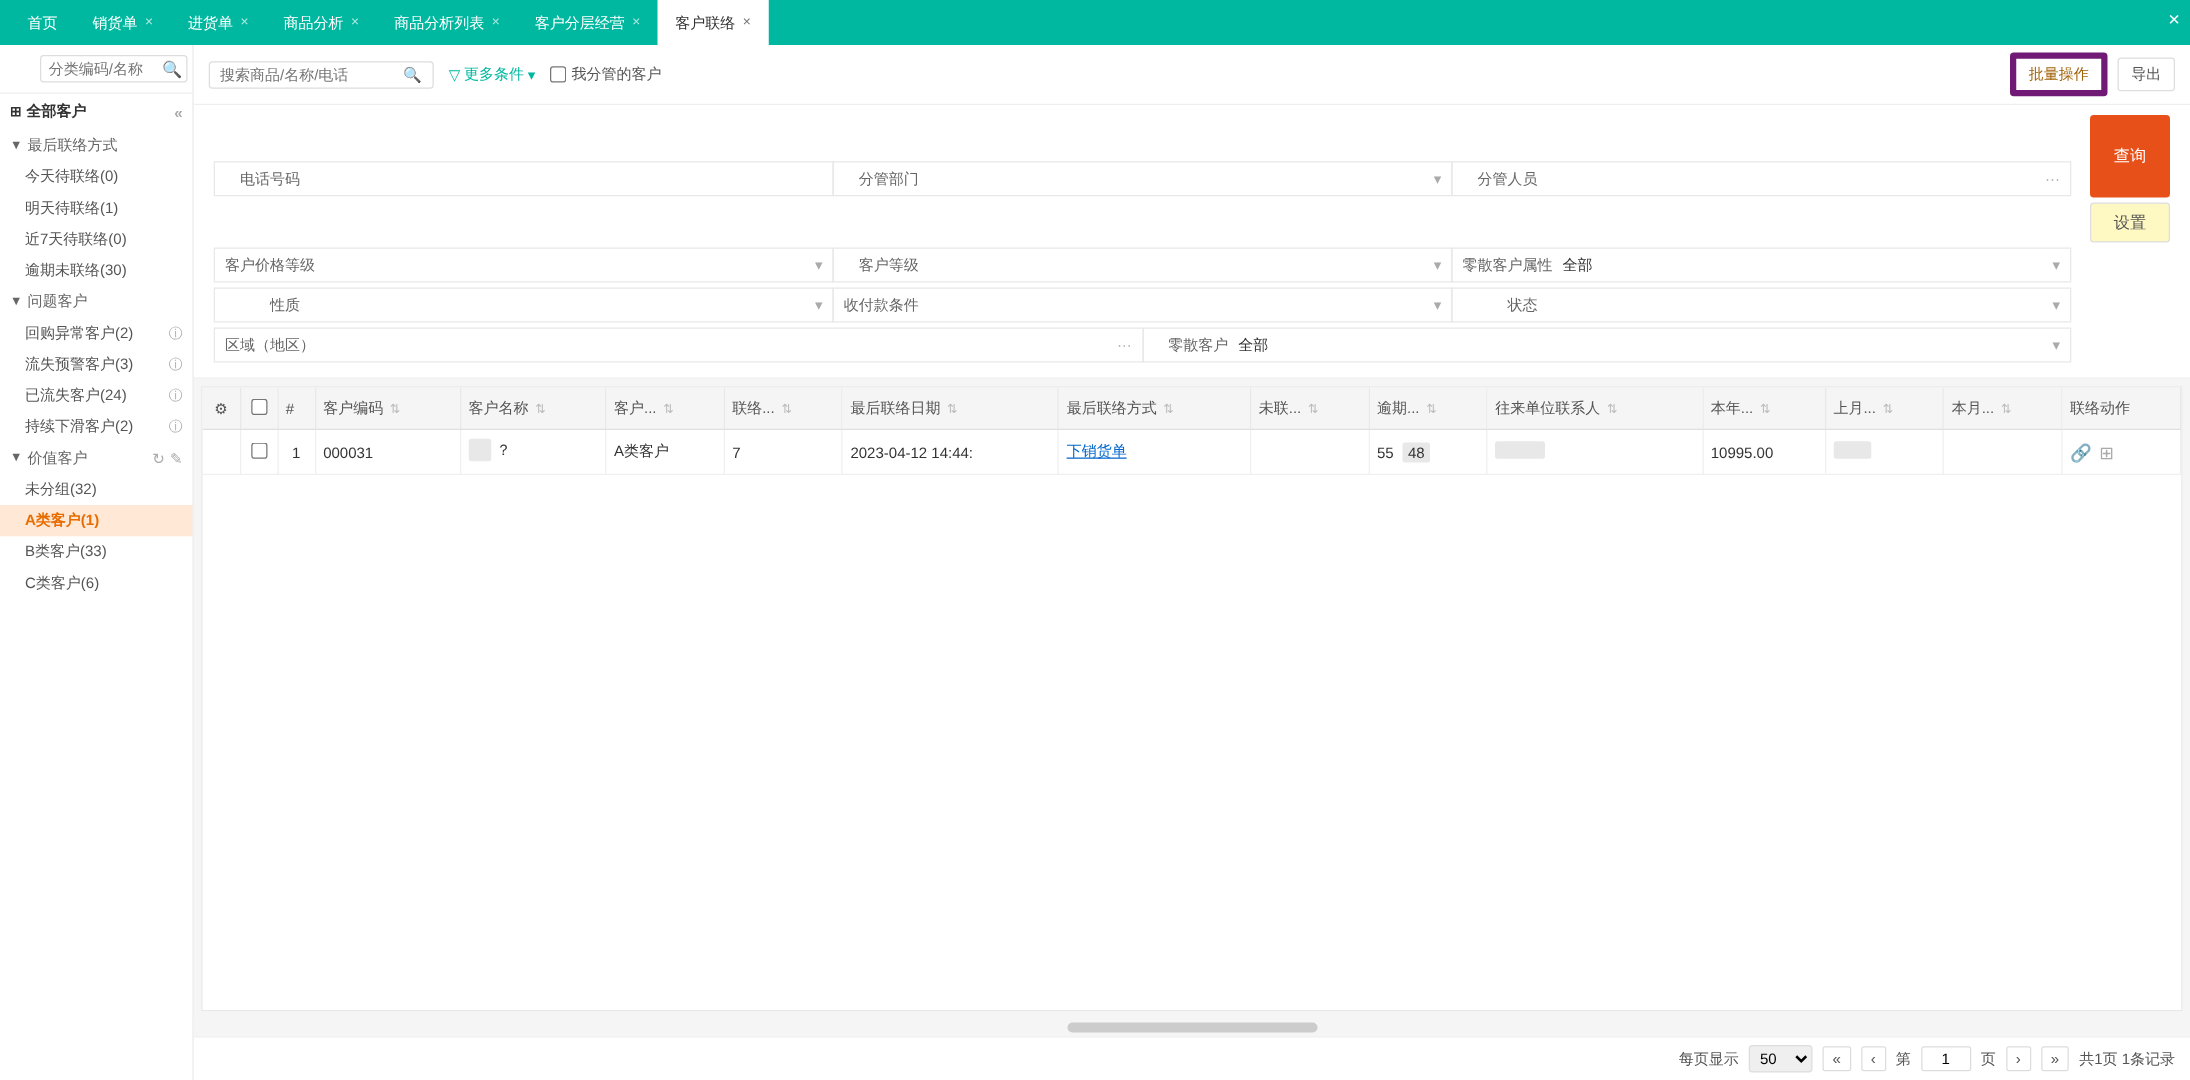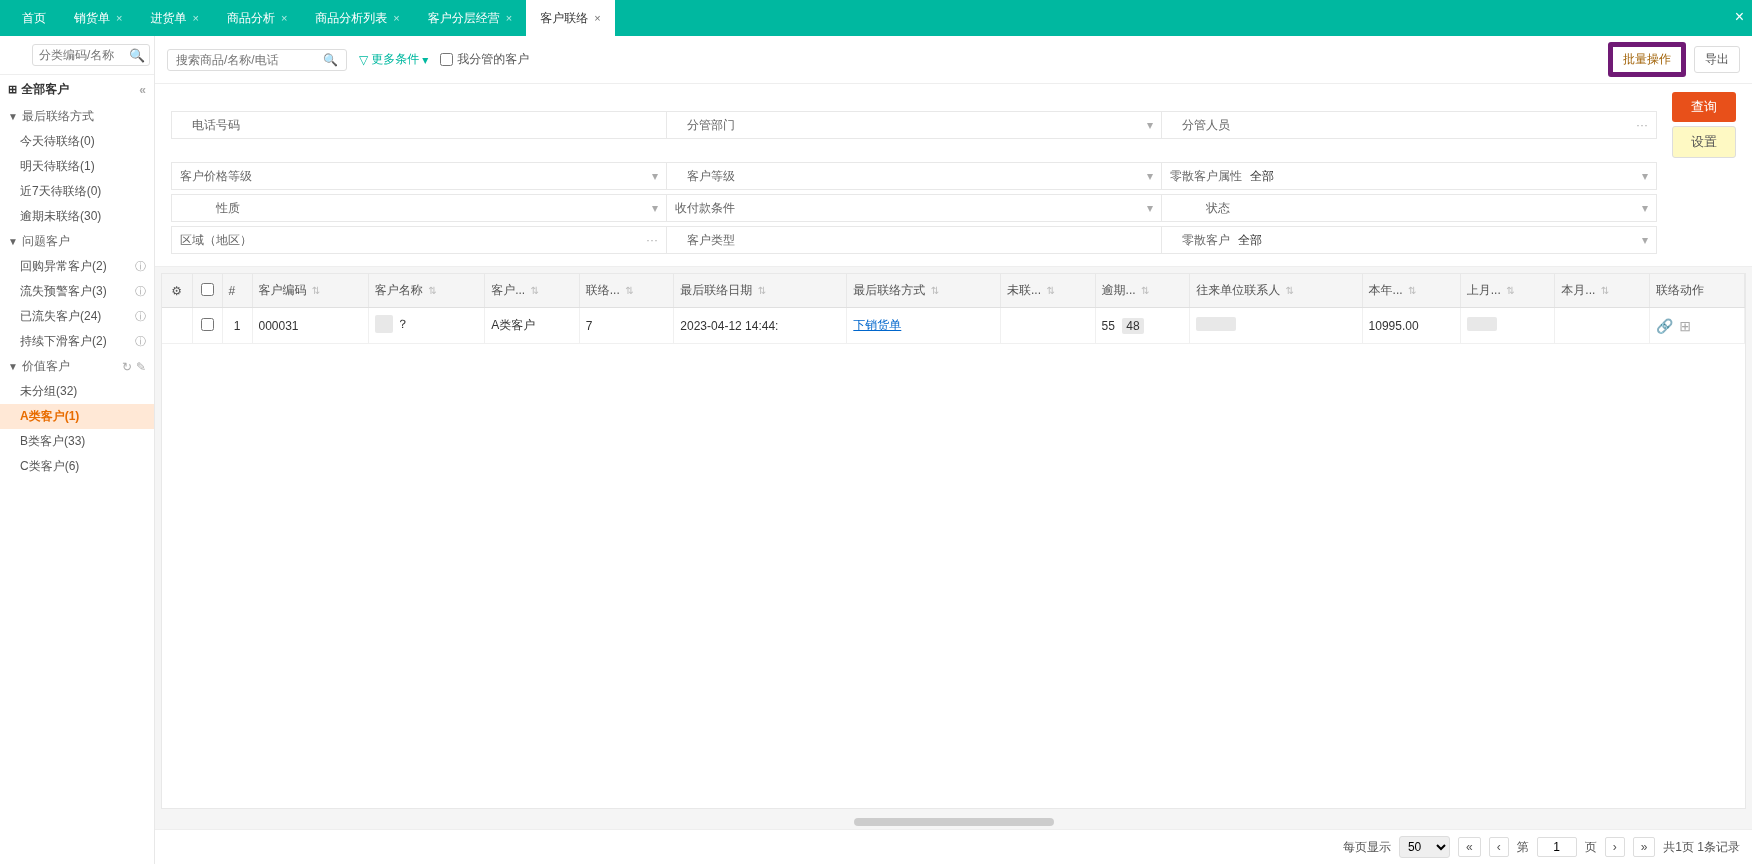--- a/index.html
+++ b/index.html
@@ -212,21 +212,21 @@
       margin-left: 4px;
     }
     .filter-field .ellipsis {
       color: #aaa;
       margin-left: 4px;
     }
     .btn-query {
       background: #e8501a;
       color: #fff;
       border: none;
-      padding: 6px 18px;
+      padding: 24px 18px;
       border-radius: 3px;
       cursor: pointer;
       font-size: 13px;
       margin-left: 8px;
     }
     .btn-settings {
       background: #fef9c3;
       color: #555;
       border: 1px solid #ddd;
       padding: 6px 18px;
@@ -538,24 +538,20 @@
           <span class="dropdown-arrow">▾</span>
         </div>
         <div style="width:80px;"></div>
       </div>
 
       <div class="filter-row">
         <div class="filter-field" style="flex:1.2;gap:36px;">
           <label>区域（地区）</label>
           <span class="field-value"></span>
           <span class="ellipsis">···</span>
-        </div>
-        <div class="filter-field" style="flex:1.2;">
-          <label>客户类型</label>
-          <input type="text" style="flex: 1 1 0%; border: none; outline: none;">
         </div>
         <div class="filter-field" style="flex:1.2;">
           <label>零散客户</label>
           <span class="field-value">全部</span>
           <span class="dropdown-arrow">▾</span>
         </div>
         <div style="width:80px;"></div>
       </div>
     </div>
 

